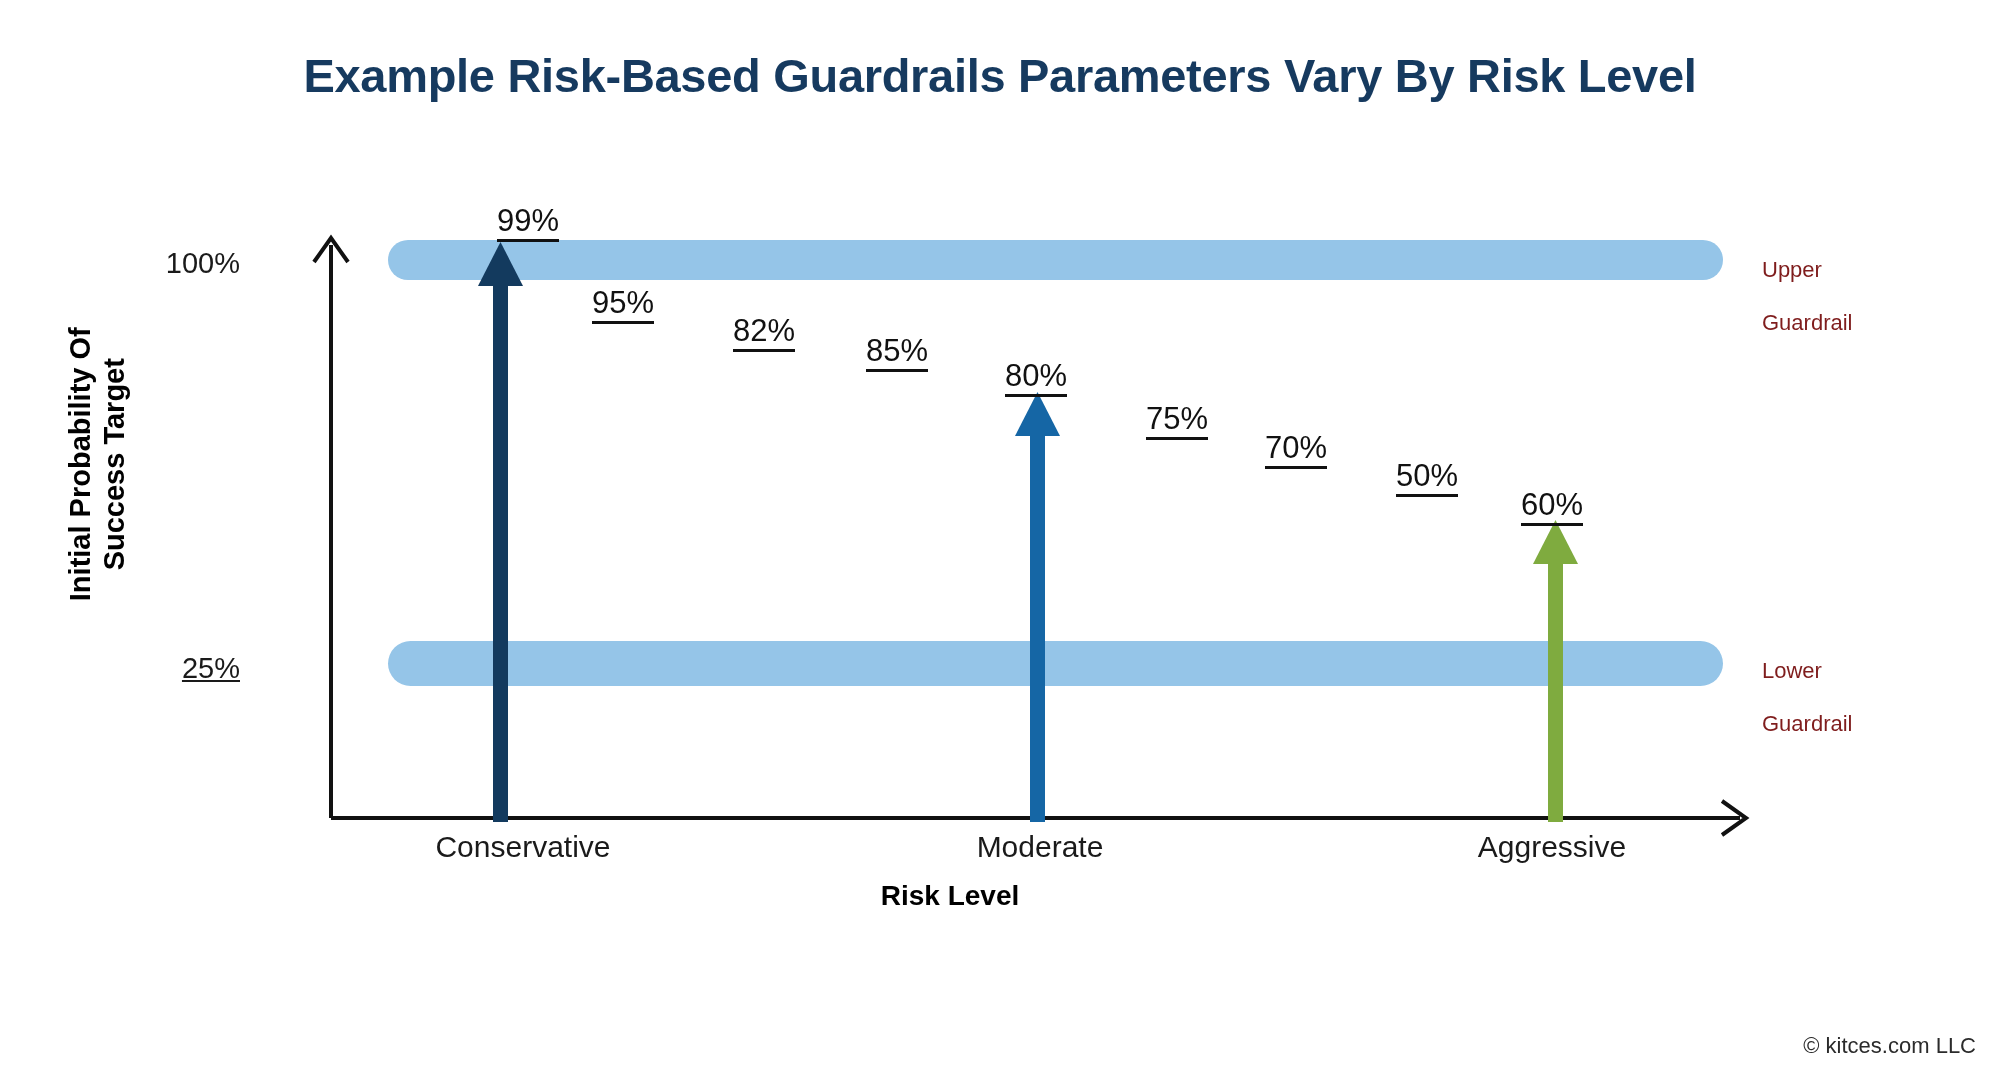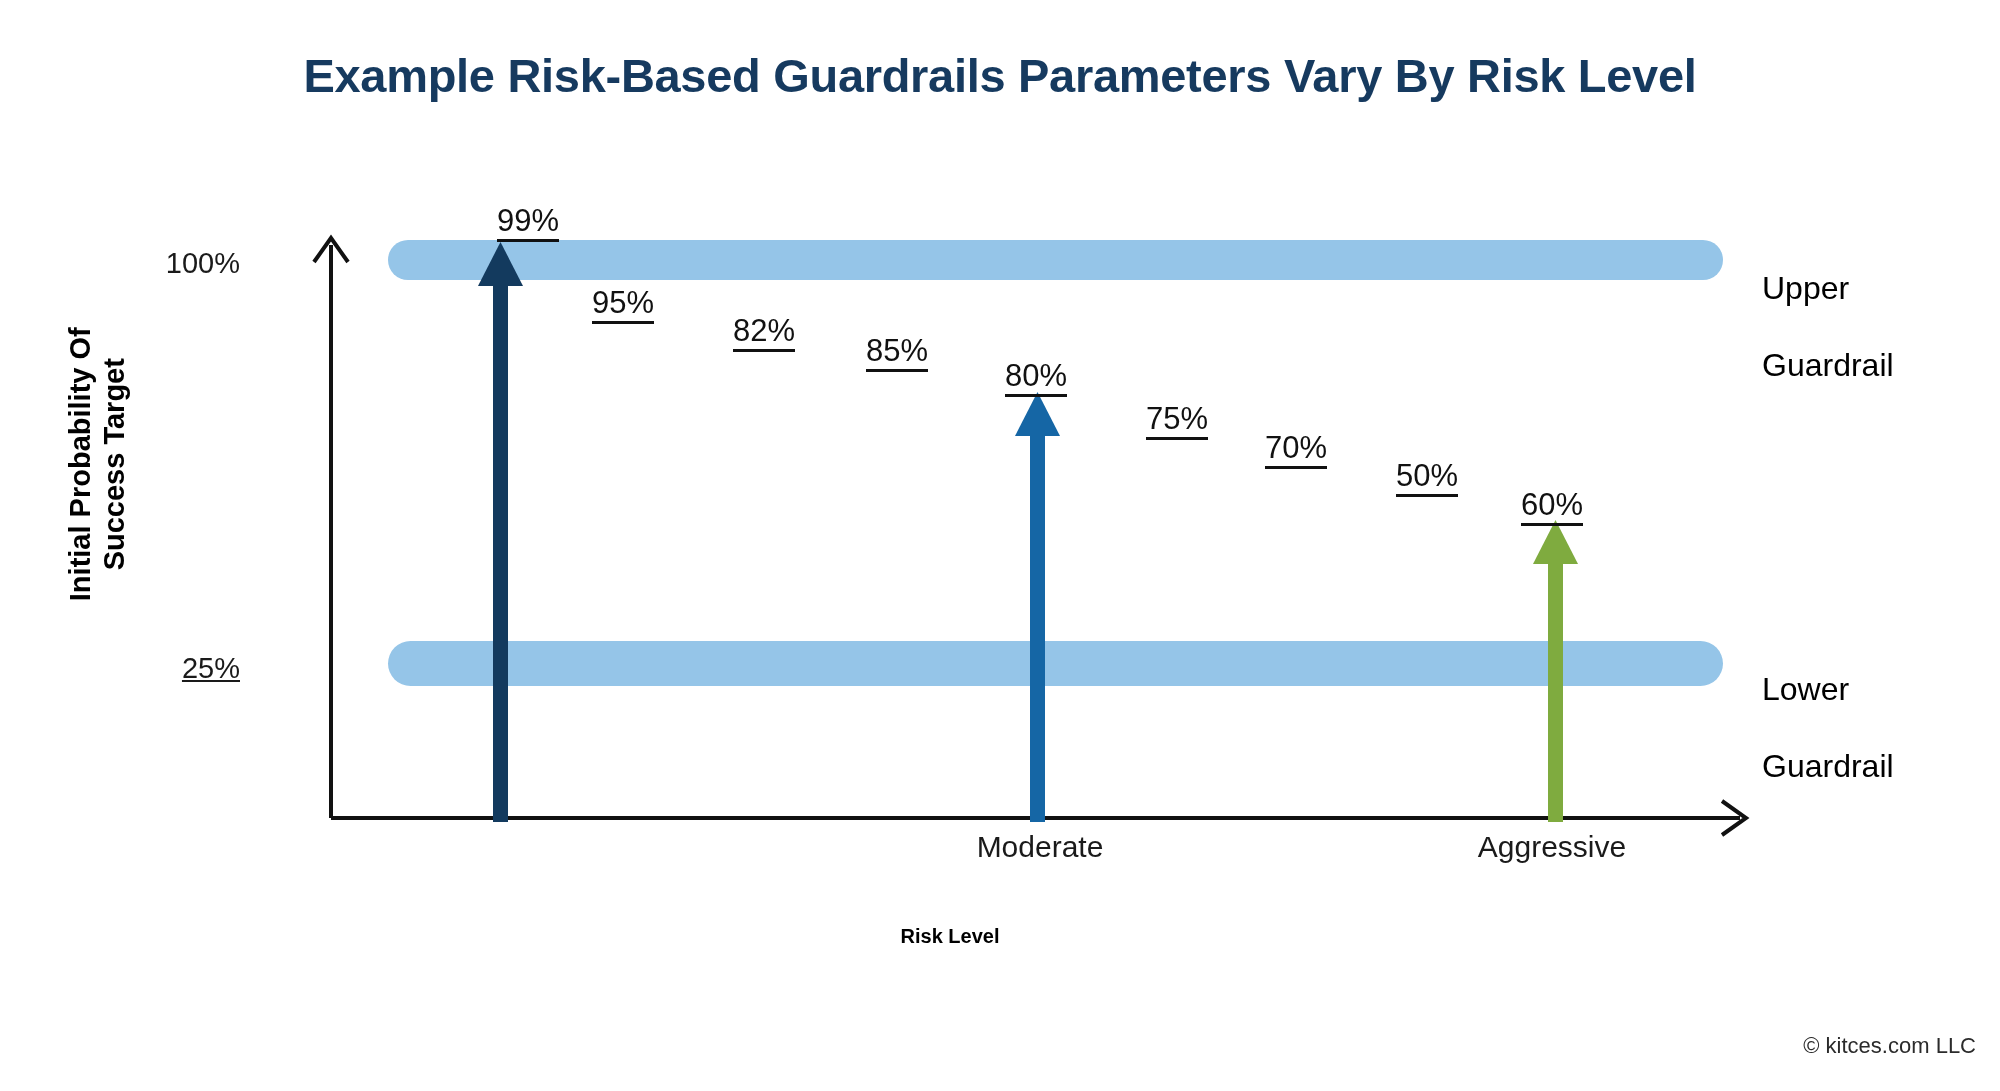--- a/index.html
+++ b/index.html
@@ -78,22 +78,22 @@
     position: absolute;
     background: #95c5e8;
     border-radius: 999px;
   }
   .band-upper { left: 388px; top: 240px; width: 1335px; height: 40px; }
   .band-lower { left: 388px; top: 641px; width: 1335px; height: 45px; }
 
   
   .guardrail-label {
     position: absolute;
-    font-size: 32px;
-    color: #000000;
+    font-size: 22px;
+    color: #7f1d1d;
     line-height: 1.2;
     white-space: pre-line;
   }
   .label-upper { left: 1762px; top: 231px; }
   .label-lower { left: 1762px; top: 632px; }
 
   
   .value-arrow {
     position: absolute;
   }
@@ -114,24 +114,24 @@
     color: #1a1a1a;
     text-align: center;
     width: 400px;
     white-space: nowrap;
   }
 
   
   .x-axis-title {
     position: absolute;
     left: 750px;
-    top: 925px;
+    top: 880px;
     width: 400px;
     text-align: center;
-    font-size: 20px;
+    font-size: 28px;
     font-weight: bold;
     color: #000000;
   }
 
   
   .footer-credit {
     position: absolute;
     right: 24px;
     top: 1033px;
     font-size: 22px;
@@ -199,20 +199,21 @@
 
   <div class="guardrail-label label-upper">
     <div>Upper</div>
     <div>Guardrail</div>
   </div>
   <div class="guardrail-label label-lower">
     <div>Lower</div>
     <div>Guardrail</div>
   </div>
 
+  <div class="x-tick" style="left:323px; top:830px;">Conservative</div>
   <div class="x-tick" style="left:840px; top:830px;">Moderate</div>
   <div class="x-tick" style="left:1352px; top:830px;">Aggressive</div>
 
   <div class="x-axis-title">Risk Level</div>
 
   <div class="footer-credit">© kitces.com LLC</div>
 
 </div>
 
 </body></html>

